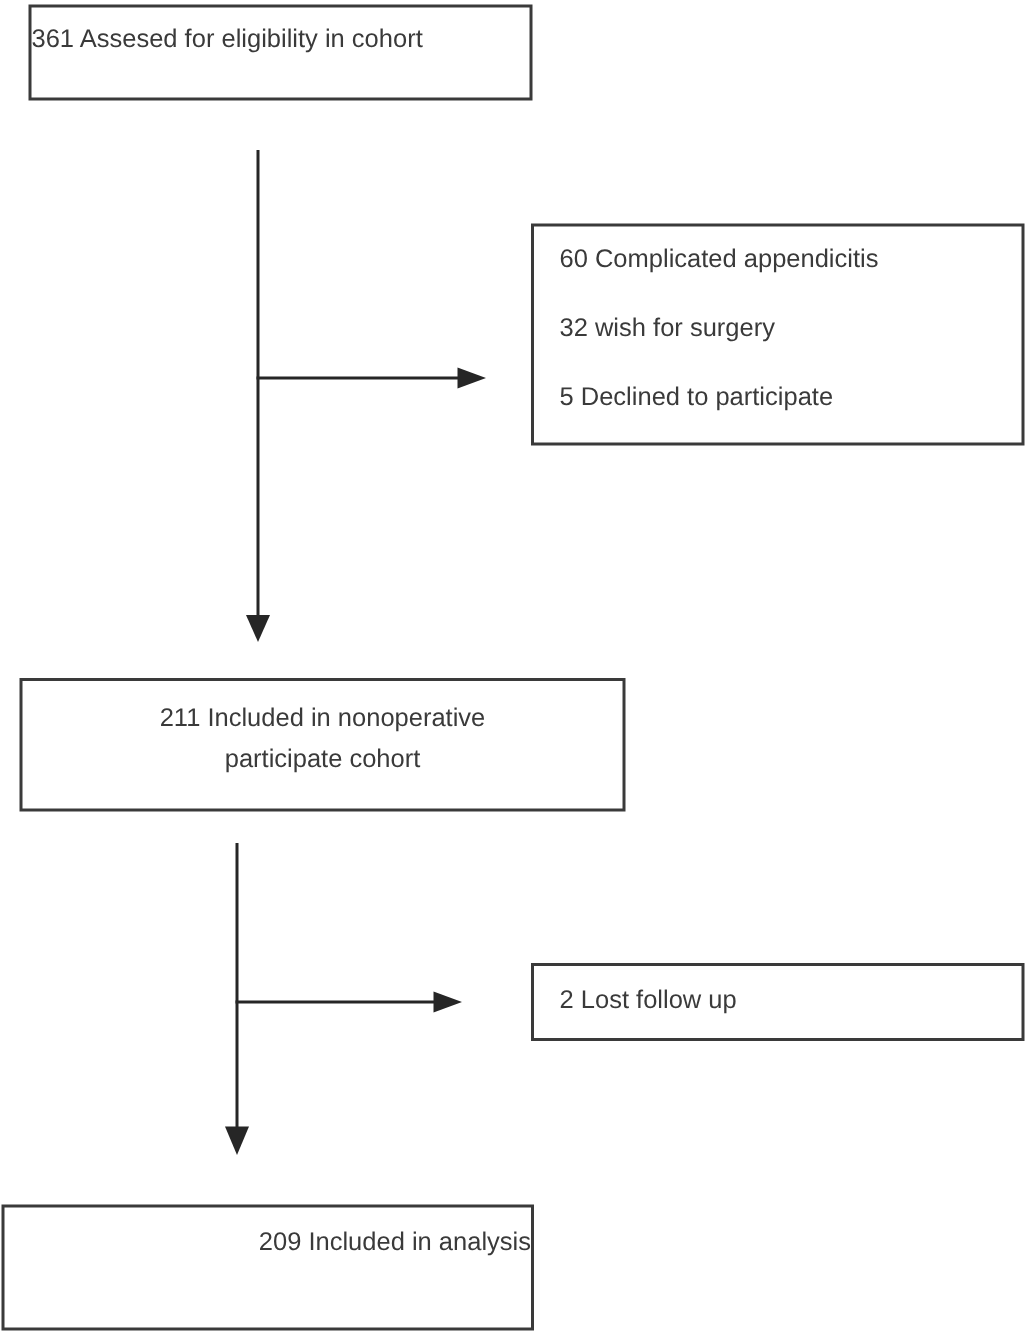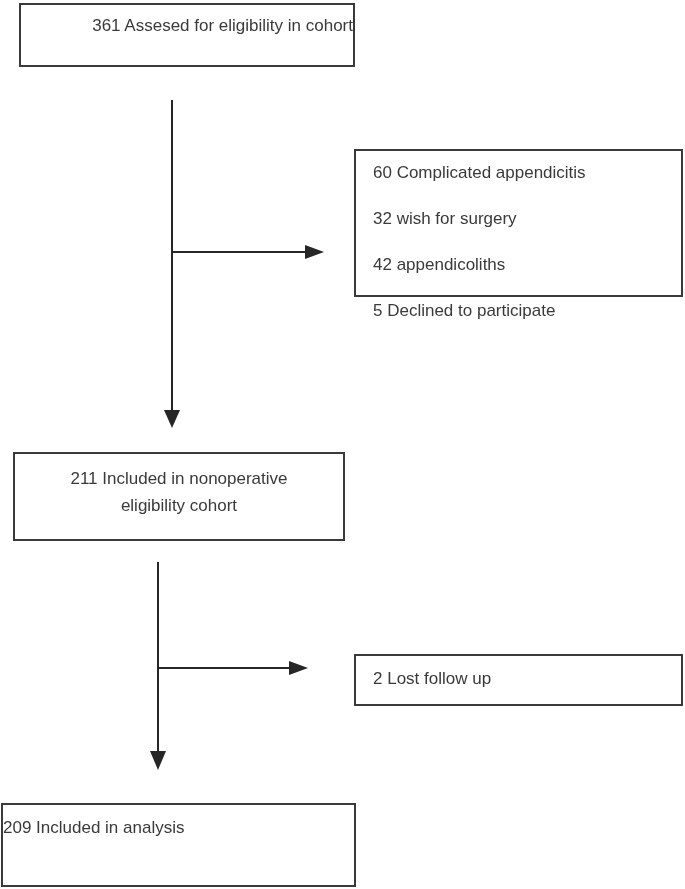--- a/index.html
+++ b/index.html
@@ -25,46 +25,45 @@
   }
   .box {
     position: absolute;
     box-sizing: border-box;
     border: 2px solid #3a3a3a;
     background: #ffffff;
     font-size: 17px;
   }
   .box-eligibility {
     left: 19px; top: 3px; width: 336px; height: 64px;
-    text-align: right;
+    text-align: left;
     padding-top: 11px;
   }
   .box-exclusions {
     left: 354px; top: 149px; width: 329px; height: 148px;
     padding: 12px 8px 0 17px;
   }
   .excl-item {
     line-height: 20px;
     margin-bottom: 26px;
     white-space: nowrap;
   }
   .box-nonoperative {
-    left: 13px; top: 452px; width: 332px; height: 89px;
+    left: 13px; top: 452px; width: 404px; height: 89px;
     text-align: center;
     padding-top: 11px;
     line-height: 27px;
   }
   .box-lost {
     left: 354px; top: 642px; width: 329px; height: 52px;
     padding: 13px 0 0 17px;
-    margin-top: 12px;
   }
   .box-analysis {
     left: 1px; top: 803px; width: 355px; height: 84px;
-    text-align: left;
+    text-align: right;
     padding-top: 13px;
   }
 </style>
 </head>
 <body>
 
 <div class="canvas">
 
   <svg class="arrows" width="685" height="889" viewBox="0 0 685 889" xmlns="http://www.w3.org/2000/svg">
 
@@ -81,27 +80,26 @@
     <polygon points="289,661 289,675 308,668" fill="#262626"></polygon>
   </svg>
 
   <div class="box box-eligibility">
     <span>361 Assesed for eligibility in cohort</span>
   </div>
 
   <div class="box box-exclusions">
     <div class="excl-item">60 Complicated appendicitis</div>
     <div class="excl-item">32 wish for surgery</div>
-    <div class="excl-item">42 appendicoliths</div>
     <div class="excl-item">5 Declined to participate</div>
   </div>
 
   <div class="box box-nonoperative">
     <div>211 Included in nonoperative</div>
-    <div>eligibility cohort</div>
+    <div>participate cohort</div>
   </div>
 
   <div class="box box-lost">
     <span>2 Lost follow up</span>
   </div>
 
   <div class="box box-analysis">
     <span>209 Included in analysis</span>
   </div>
 

